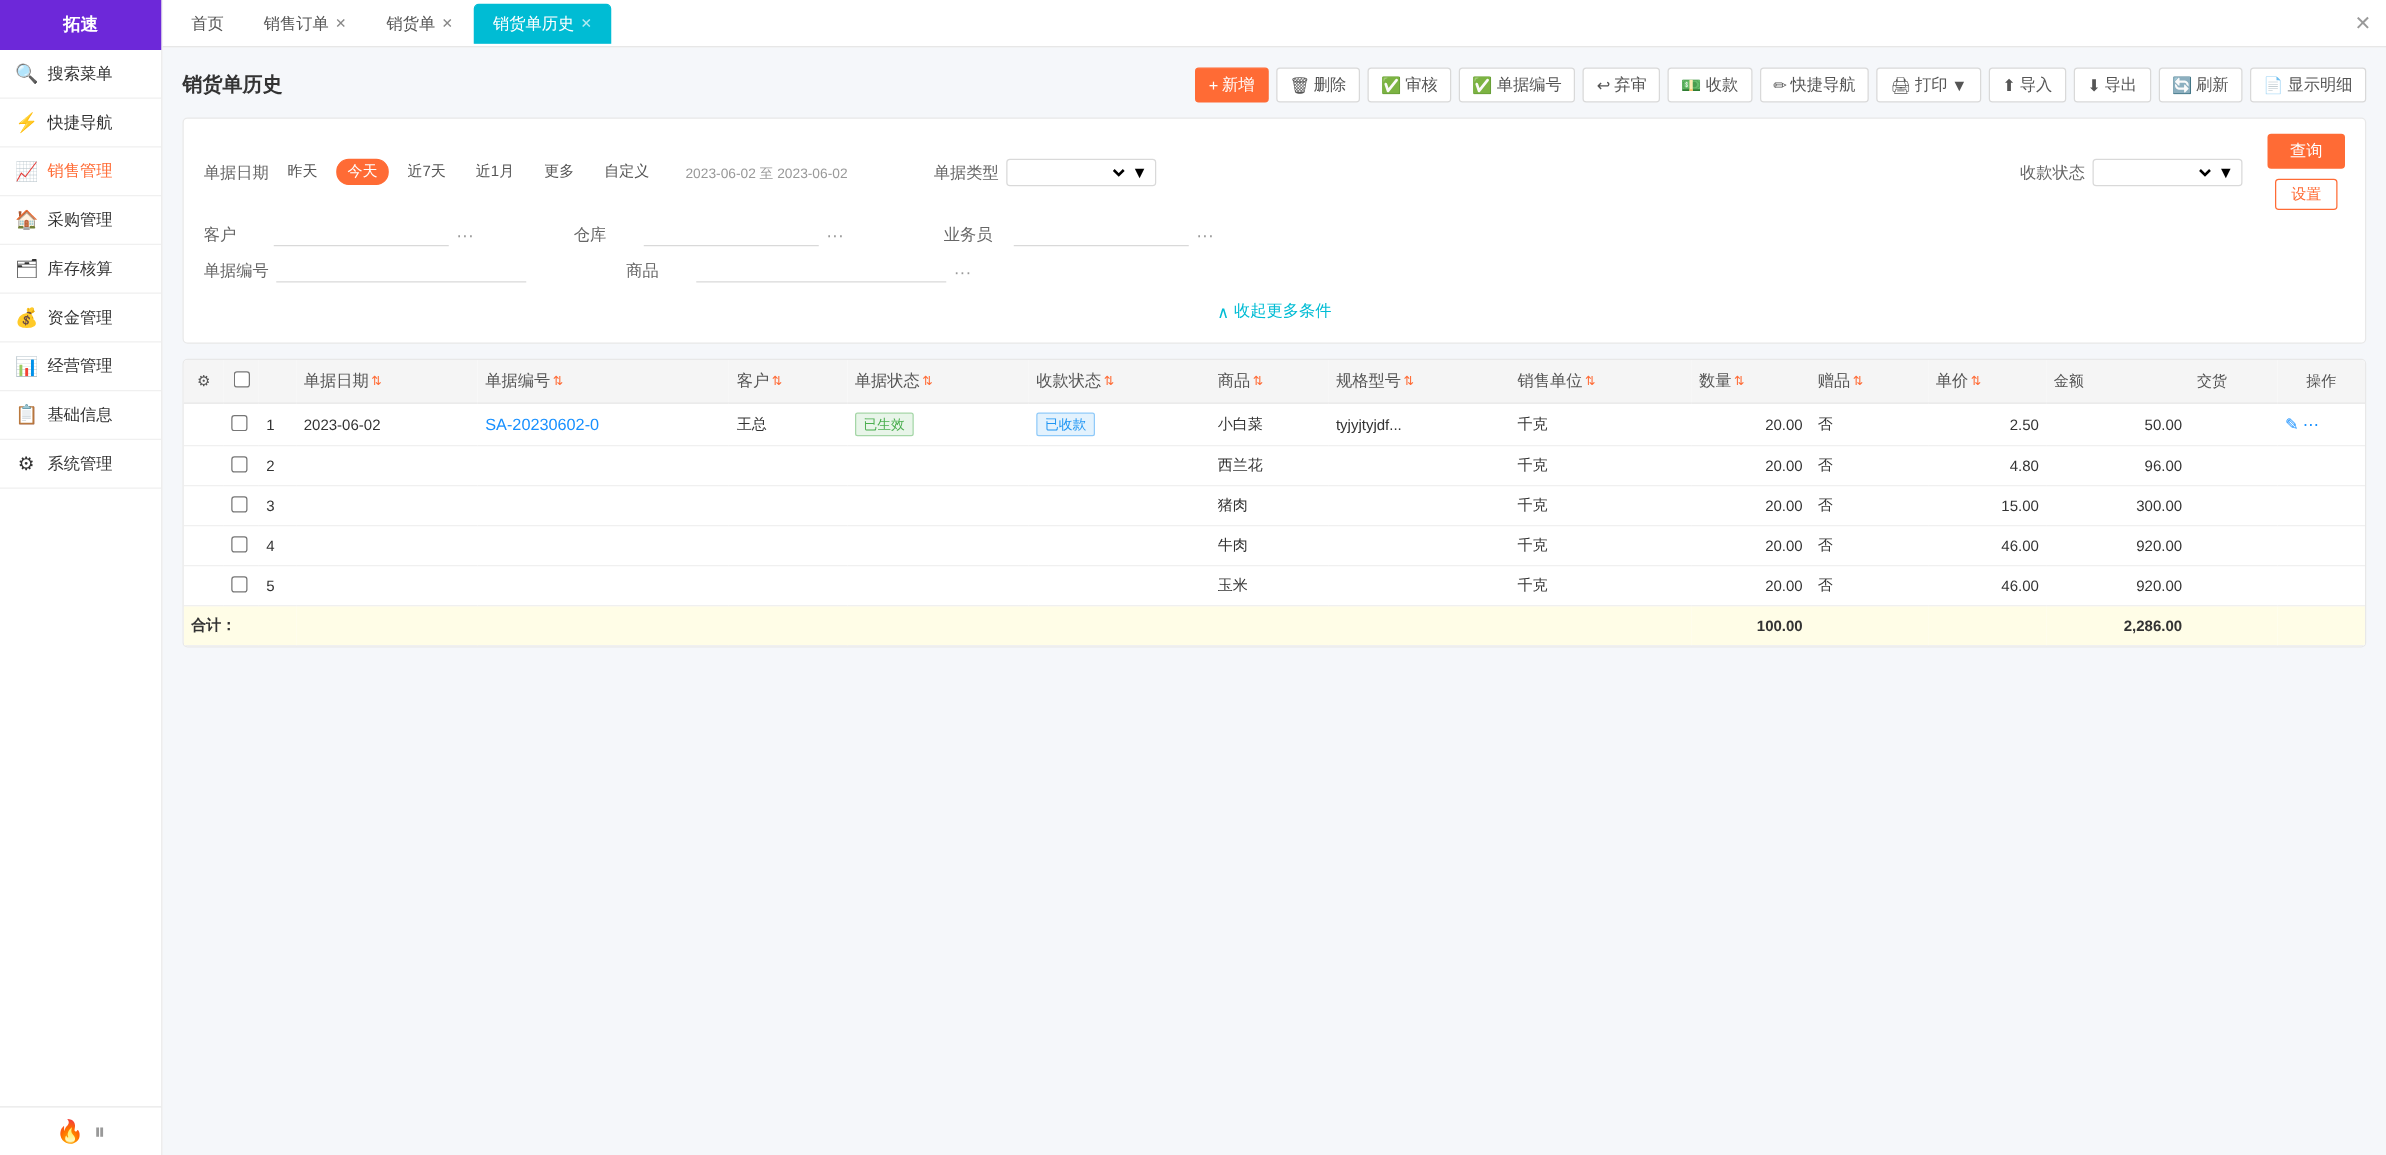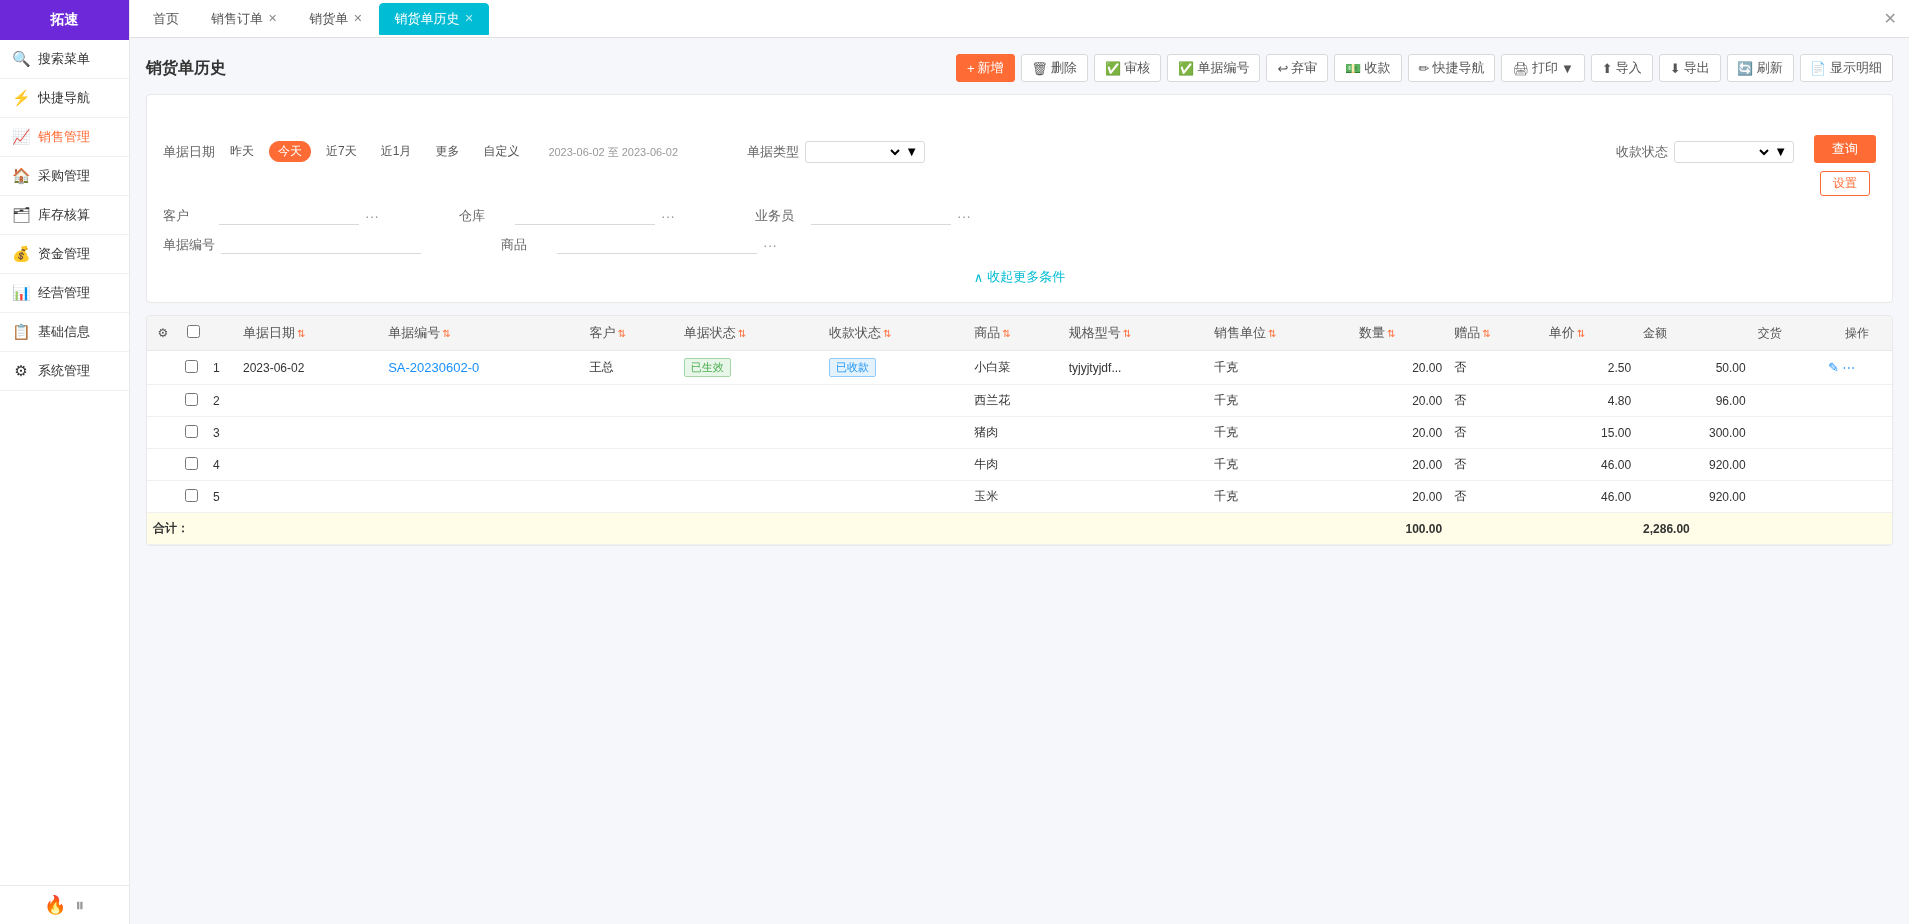--- a/index.html
+++ b/index.html
@@ -229,21 +229,20 @@
 
     
     .query-btn {
       background: #ff6b35;
       color: #fff;
       border: none;
       border-radius: 3px;
       padding: 5px 18px;
       cursor: pointer;
       font-size: 13px;
-      margin-top: 28px;
     }
     .settings-btn {
       background: #fff;
       color: #ff6b35;
       border: 1px solid #ff6b35;
       border-radius: 3px;
       padding: 3px 12px;
       cursor: pointer;
       font-size: 12px;
       margin-top: 4px;
@@ -732,21 +731,21 @@
                 <td></td>
               </tr>
             </tbody>
           <tfoot>
             <tr class="summary-row">
               <td colspan="3">合计：</td>
               <td colspan="8"></td>
               <td style="text-align:right;">100.00</td>
               <td></td>
               <td></td>
-              <td style="">2,286.00</td>
+              <td style="text-align:right;">2,286.00</td>
               <td></td>
               <td></td>
             </tr>
           </tfoot>
         </table>
       </div>
 
     </div>
 
   </div>

